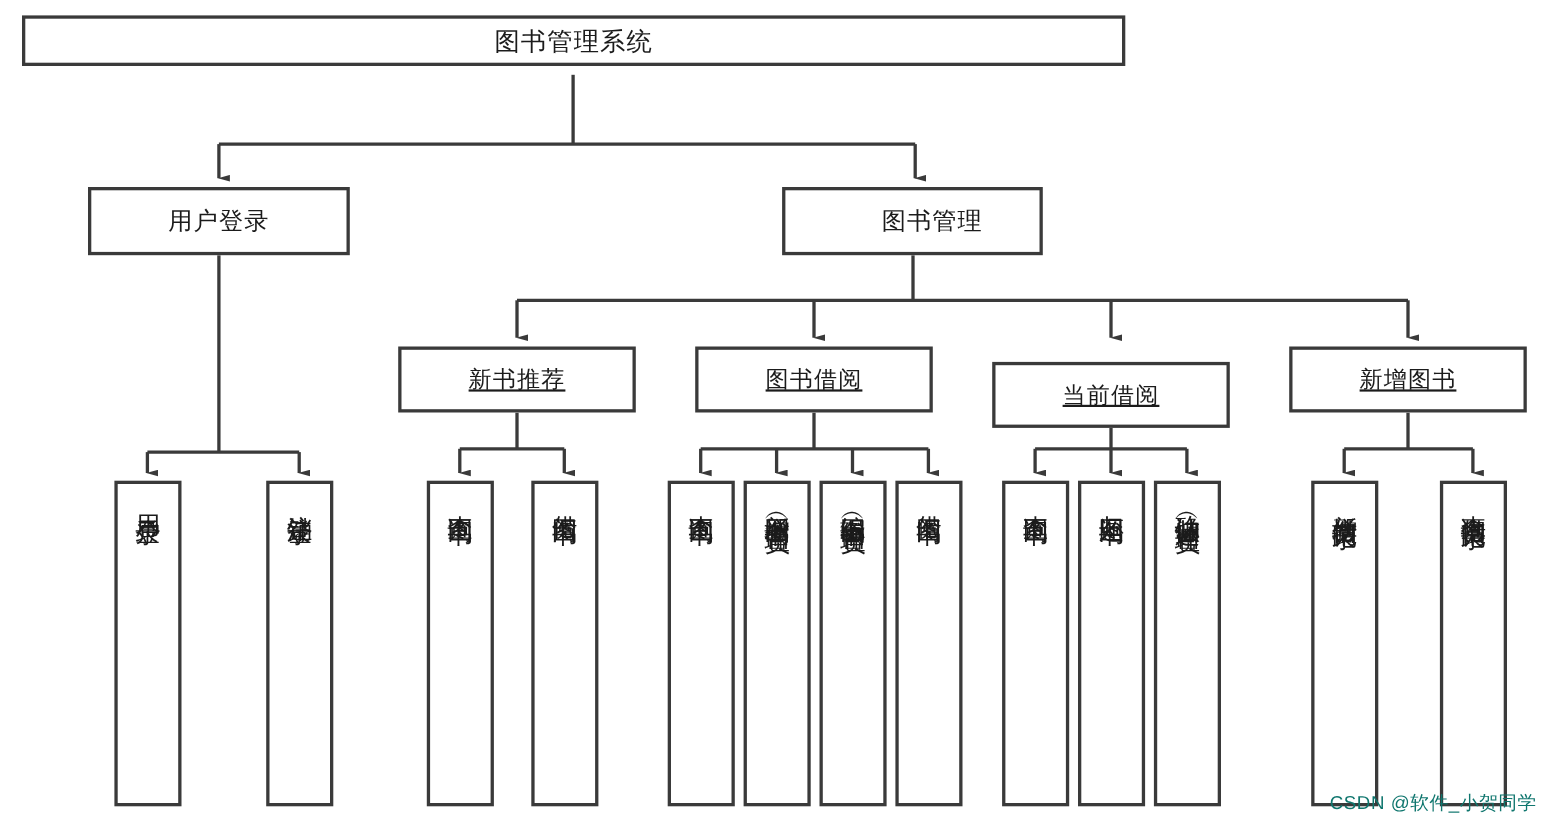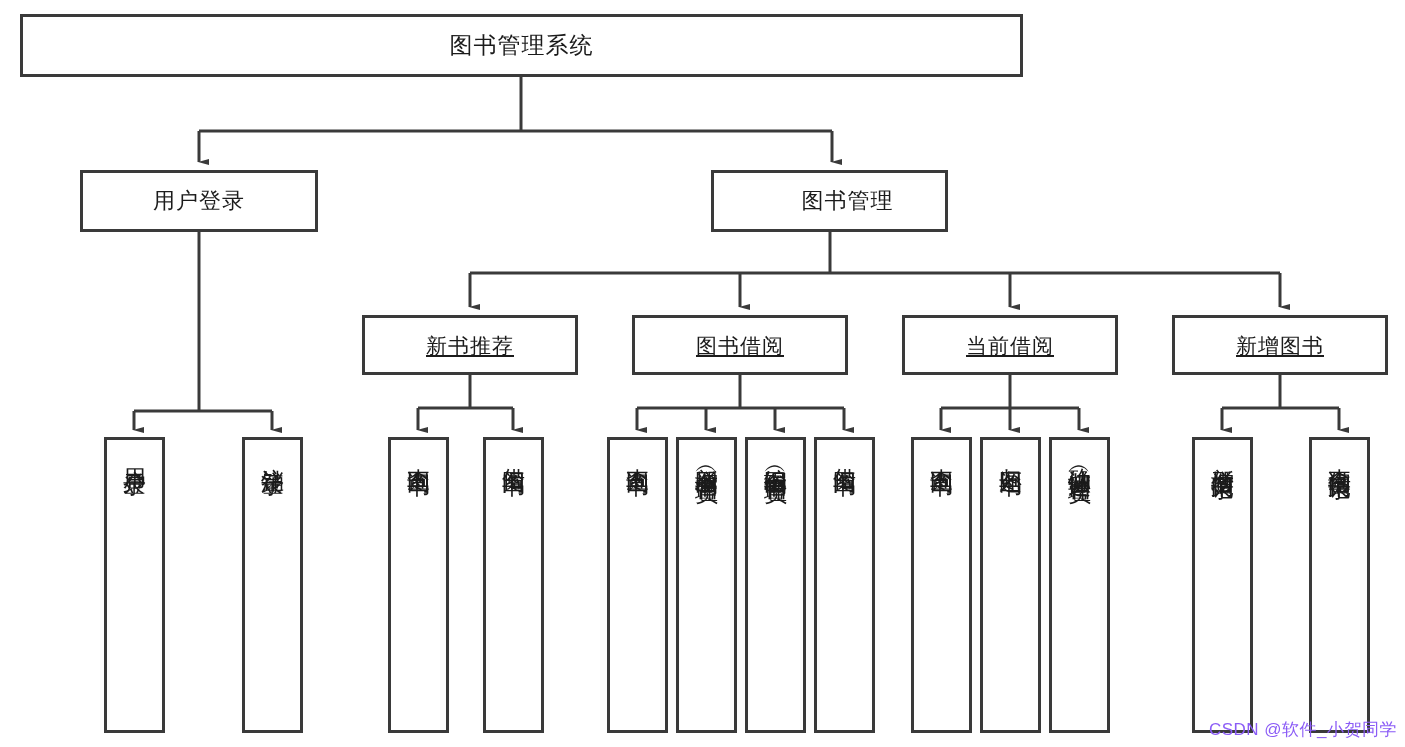--- a/index.html
+++ b/index.html
@@ -15,21 +15,21 @@
   .h-node .lbl{font-size:22px;line-height:1;}
   .root .lbl{font-size:23px;}
   .lvl2 .lbl{font-size:22px;}
   .lvl3 .lbl{font-size:21px;text-decoration:underline;}
 
   .leaf{align-items:flex-start;justify-content:center;border-width:3px;padding-top:10px;}
   .leaf .lbl{writing-mode:vertical-rl;text-orientation:upright;
              font-size:23px;line-height:1.08;letter-spacing:2px;white-space:normal;
              max-height:272px;}
 
-  .wm{position:absolute;right:8px;bottom:6px;font-size:17px;color:#8b5cf6;
+  .wm{position:absolute;right:8px;bottom:6px;font-size:17px;color:#0f766e;
       letter-spacing:.5px;white-space:nowrap;pointer-events:none;}
 </style>
 </head>
 <body>
 
 <div id="stage">
 
   <svg id="wires" viewBox="0 0 1405 747" xmlns="http://www.w3.org/2000/svg">
     <defs>
       <marker id="ah" markerWidth="10" markerHeight="11" refX="3" refY="10" orient="auto" markerUnits="userSpaceOnUse">
@@ -73,38 +73,38 @@
       <path d="M1010,408 L1010,430" marker-end="url(#ah)"></path>
       <path d="M1079,408 L1079,430" marker-end="url(#ah)"></path>
 
       <path d="M1280,375 L1280,408"></path>
       <path d="M1222,408 L1339,408"></path>
       <path d="M1222,408 L1222,430" marker-end="url(#ah)"></path>
       <path d="M1339,408 L1339,430" marker-end="url(#ah)"></path>
     </g>
   </svg>
 
-  <div class="node h-node root" style="left:20px;top:14px;width:1003px;height:63px;">
+  <div class="node h-node root" style="left:20px;top:14px;width:1003px;height:46px;">
     <span class="lbl">图书管理系统</span>
   </div>
 
   <div class="node h-node lvl2" style="left:80px;top:170px;width:238px;height:62px;">
     <span class="lbl">用户登录</span>
   </div>
   <div class="node h-node lvl2" style="left:711px;top:170px;width:237px;height:62px;padding-left:36px;">
     <span class="lbl">图书管理</span>
   </div>
 
   <div class="node h-node lvl3" style="left:362px;top:315px;width:216px;height:60px;">
     <span class="lbl">新书推荐</span>
   </div>
   <div class="node h-node lvl3" style="left:632px;top:315px;width:216px;height:60px;">
     <span class="lbl">图书借阅</span>
   </div>
-  <div class="node h-node lvl3" style="left:902px;top:315px;width:216px;height:60px;">
+  <div class="node h-node lvl3" style="left:902px;top:329px;width:216px;height:60px;">
     <span class="lbl">当前借阅</span>
   </div>
   <div class="node h-node lvl3" style="left:1172px;top:315px;width:216px;height:60px;">
     <span class="lbl">新增图书</span>
   </div>
 
   <div class="node leaf" style="left:104px;top:437px;width:61px;height:296px;">
     <span class="lbl">用户登录</span>
   </div>
   <div class="node leaf" style="left:242px;top:437px;width:61px;height:296px;">

